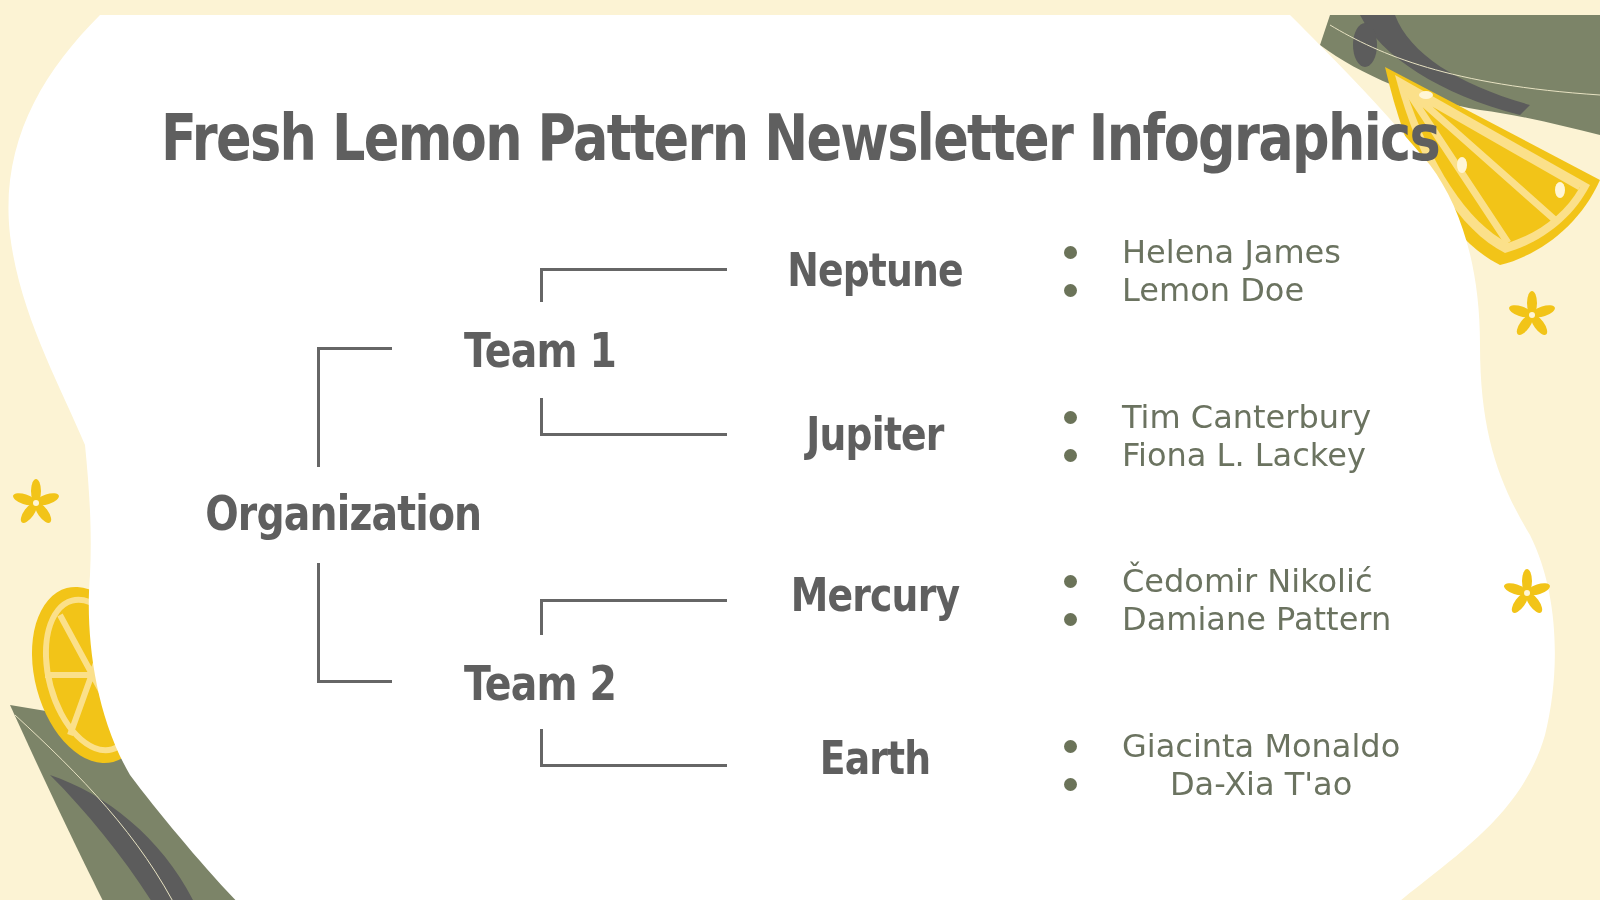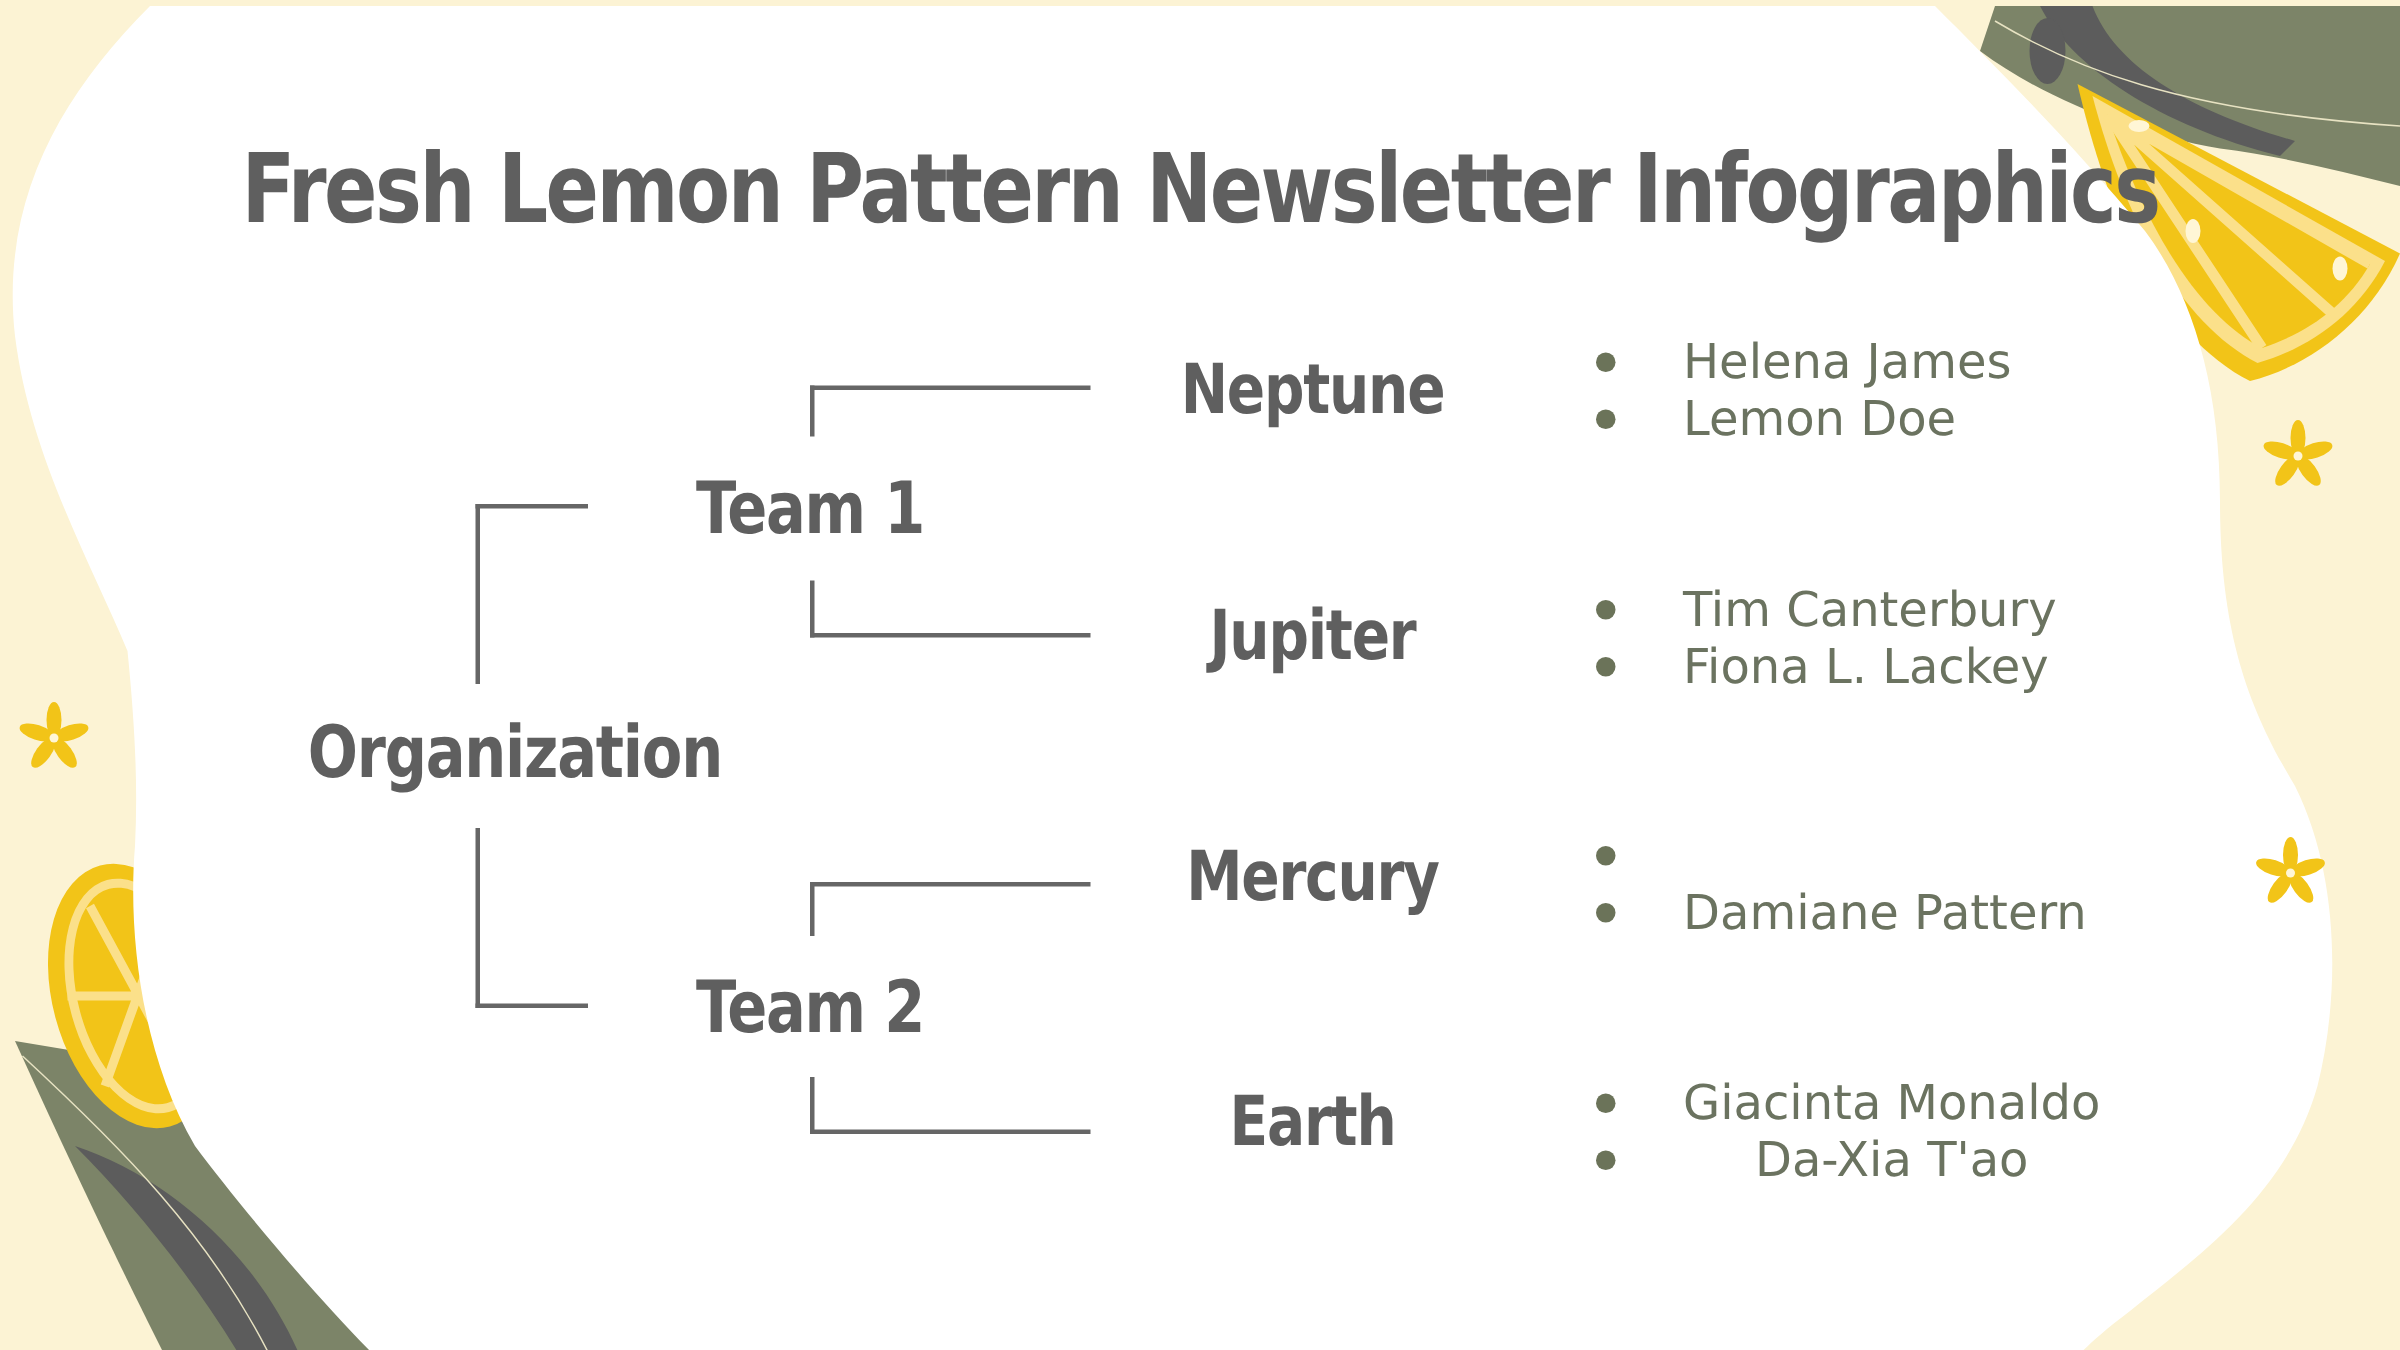--- a/index.html
+++ b/index.html
@@ -1,17 +1,17 @@
 <!DOCTYPE html>
 <html><head>
   <meta charset="utf-8">
   <style>
     html, body { margin:0; padding:0; }
     body { width:1600px; height:900px; overflow:hidden; position:relative; background:#fcf3d4; font-family:"Liberation Sans", sans-serif; }
-    .stage { position:absolute; left:0; top:4px; width:1600px; height:692px; }
+    .stage { position:absolute; left:0; top:15px; width:1600px; height:692px; }
     svg.bg { position:absolute; left:0; top:0; }
     .title { position:absolute; left:0; top:86px; width:1600px; text-align:center; font-family:"DejaVu Sans", sans-serif; font-weight:bold; font-size:64px; letter-spacing:-2px; color:#5f5f5f; transform:scaleX(0.82); transform-origin:center; }
     .node { position:absolute; font-family:"DejaVu Sans", sans-serif; font-weight:bold; color:#5f5f5f; transform:scaleX(0.82); transform-origin:center; text-align:center; letter-spacing:-1px; }
     .node.big { font-size:48px; }
     .node.mid { font-size:46px; }
     .line { position:absolute; background:#666666; }
     .people { position:absolute; left:1060px; list-style:none; margin:0; padding:0; font-family:"DejaVu Sans", sans-serif; font-size:32px; color:#6b7360; }
     .people li { position:relative; height:38px; line-height:38px; padding-left:62px; }
     .people li .dot { position:absolute; left:4px; top:13px; width:13px; height:13px; border-radius:50%; background:#6b7359; }
   </style>
@@ -116,20 +116,20 @@
 
   <ul class="people" style="top:218px;">
     <li><span class="dot"></span><span>Helena James</span></li>
     <li><span class="dot"></span><span>Lemon Doe</span></li>
   </ul>
   <ul class="people" style="top:383px;">
     <li><span class="dot"></span><span>Tim Canterbury</span></li>
     <li><span class="dot"></span><span>Fiona L. Lackey</span></li>
   </ul>
   <ul class="people" style="top:547px;">
-    <li><span class="dot"></span></li>
+    <li><span class="dot"></span><span>Čedomir Nikolić</span></li>
     <li><span class="dot"></span><span>Damiane Pattern</span></li>
   </ul>
   <ul class="people" style="top:712px;text-align:center;">
     <li><span class="dot"></span><span>Giacinta Monaldo</span></li>
     <li><span class="dot"></span><span>Da-Xia T'ao</span></li>
   </ul>
 </div>
 
 </body></html>

